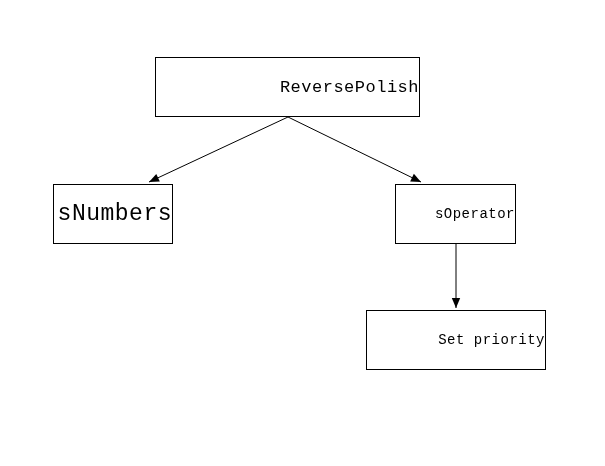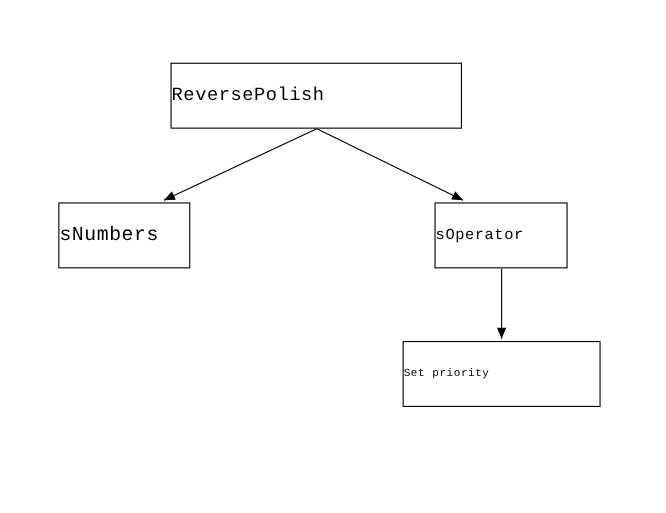--- a/index.html
+++ b/index.html
@@ -23,31 +23,31 @@
     height: 466px;
     pointer-events: none;
   }
   .node {
     position: absolute;
     box-sizing: border-box;
     border: 1px solid #000000;
     background: #ffffff;
     display: flex;
     align-items: center;
-    justify-content: flex-start;
+    justify-content: flex-end;
     color: #000000;
   }
   .node .label {
     white-space: pre;
     letter-spacing: 0.5px;
   }
   .node-reversepolish { left: 155px; top: 57px;  width: 265px; height: 60px; font-size: 17px; }
-  .node-snumbers      { left: 53px;  top: 184px; width: 120px; height: 60px; font-size: 18px; }
+  .node-snumbers      { left: 53px;  top: 184px; width: 120px; height: 60px; font-size: 23px; }
   .node-soperator     { left: 395px; top: 184px; width: 121px; height: 60px; font-size: 14px; }
-  .node-setpriority   { left: 366px; top: 310px; width: 180px; height: 60px; font-size: 10px; }
+  .node-setpriority   { left: 366px; top: 310px; width: 180px; height: 60px; font-size: 14px; }
 </style>
 </head>
 <body>
 
 <div class="canvas">
 
   <svg class="edges" width="605" height="466" viewBox="0 0 605 466" xmlns="http://www.w3.org/2000/svg">
     <defs>
       <marker id="arrowhead" viewBox="0 0 10 10" refX="10" refY="5" markerWidth="12" markerHeight="10" orient="auto">
         <path d="M 0 0.8 L 10 5 L 0 9.2 z" fill="#000000"></path>

